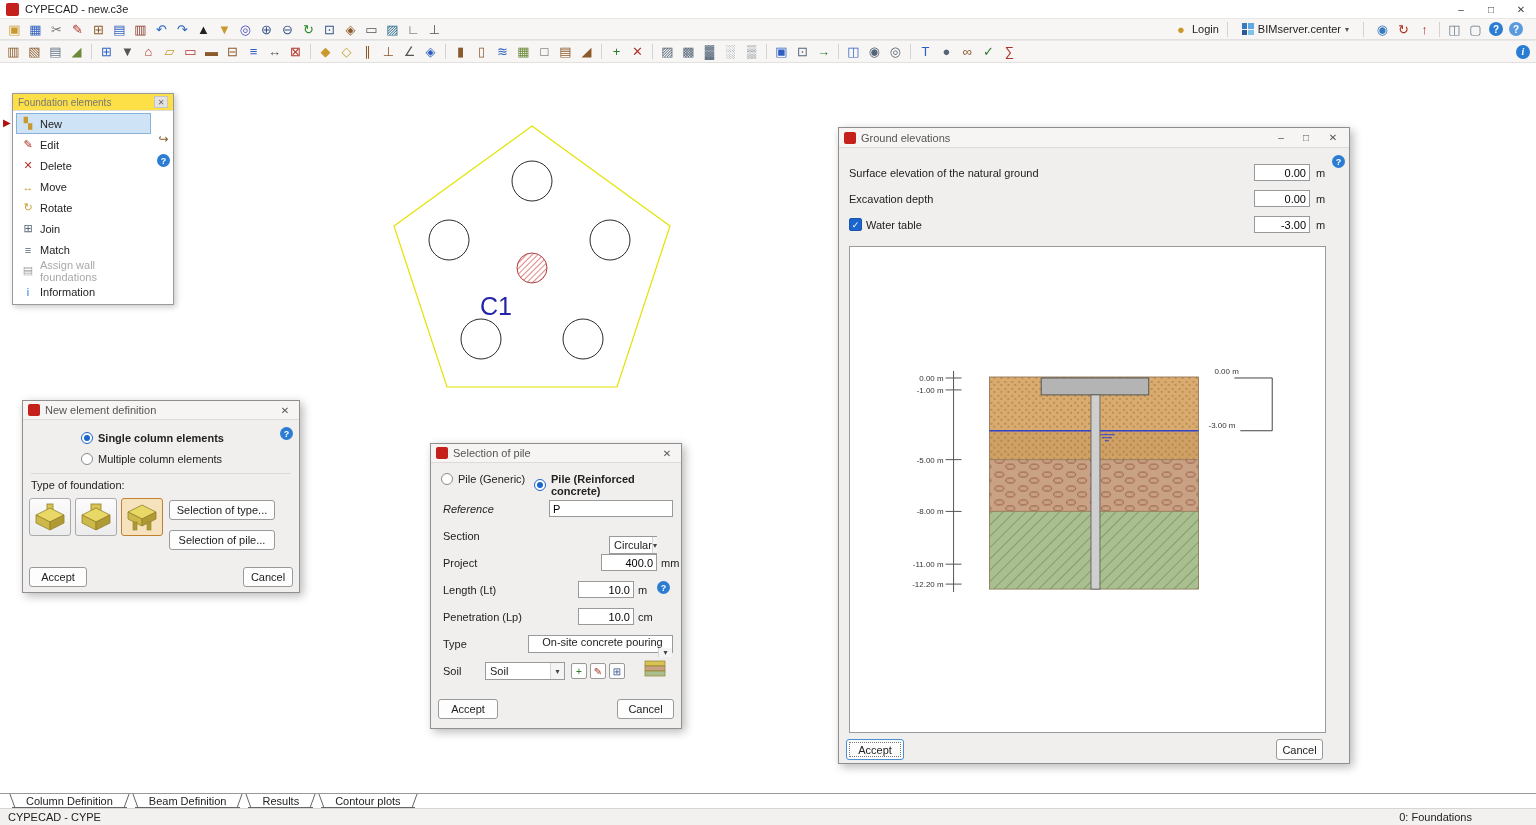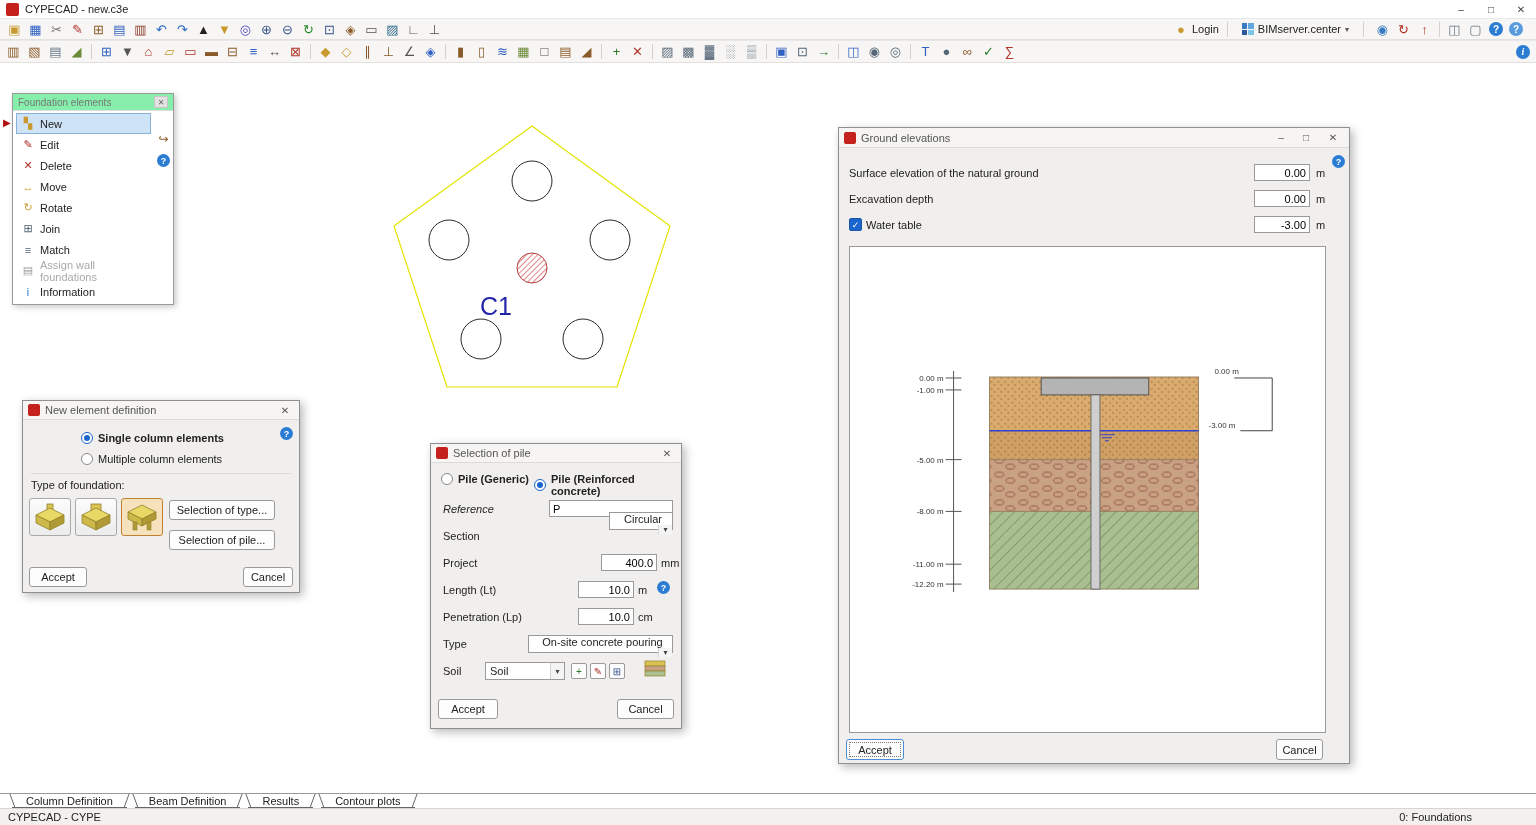--- a/index.html
+++ b/index.html
@@ -57,21 +57,21 @@
   .radio.checked::after{content:"";position:absolute;left:2px;top:2px;width:6px;height:6px;border-radius:50%;background:#1a66cc;}
   .radio-row{display:flex;align-items:center;gap:5px;position:absolute;}
   .bold{font-weight:bold;}
   .help-dot{width:13px;height:13px;border-radius:50%;background:#2b7cd3;color:#fff;font-size:9px;font-weight:bold;display:flex;align-items:center;justify-content:center;position:absolute;}
   .lbl{position:absolute;white-space:nowrap;}
   .unit{position:absolute;white-space:nowrap;}
   .checkbox{position:absolute;width:13px;height:13px;background:#1a66cc;border:1px solid #1a55aa;border-radius:2px;color:#fff;font-size:9px;display:flex;align-items:center;justify-content:center;}
 
   
   .fpanel{position:absolute;left:12px;top:93px;width:162px;background:#fff;border:1px solid #9a9a9a;box-shadow:2px 2px 6px rgba(0,0,0,.22);z-index:5;}
-  .fpanel-title{height:17px;display:flex;align-items:center;padding:0 5px;background:#86efac;border-bottom:1px solid #ddd;color:#777;font-size:10px;}
+  .fpanel-title{height:17px;display:flex;align-items:center;padding:0 5px;background:#fde047;border-bottom:1px solid #ddd;color:#777;font-size:10px;}
   .fpanel-x{margin-left:auto;width:14px;height:12px;background:#e3e2e0;border:1px solid #c5c5c5;color:#666;font-size:8px;display:flex;align-items:center;justify-content:center;}
   .fp-item{height:21px;display:flex;align-items:center;gap:5px;padding:0 4px;margin:0 22px 0 3px;border:1px solid transparent;}
   .fp-item.selected{background:#cfe3f7;border-color:#8ab1d8;}
   .fp-item.disabled{color:#a9a9a9;}
   .fp-ic{width:14px;text-align:center;font-size:11px;flex:0 0 auto;}
   .ic-gold{color:#c9992f;} .ic-red{color:#b0342a;} .ic-blue{color:#2b7cd3;} .ic-gray{color:#a0a0a0;} .ic-slate{color:#556677;}
   .fp-marker{position:absolute;left:-10px;top:23px;color:#b01010;font-size:10px;}
   .fp-side{position:absolute;right:3px;top:21px;display:flex;flex-direction:column;gap:8px;align-items:center;}
   .exit-ic{font-size:12px;color:#8a5a2a;}
   .fp-help{position:static;}
@@ -359,34 +359,34 @@
       <span>Cancel</span>
     </div>
   </div>
 
   <div class="dlg dlg-pile">
     <div class="dlg-title">
       <span class="dlg-ico"></span>
       <span>Selection of pile</span>
       <span class="dlg-x">✕</span>
     </div>
-    <div class="radio-row" style="left:10px;top:29px;font-weight:bold;">
+    <div class="radio-row" style="left:10px;top:29px;">
       <span class="radio"></span>
       <span>Pile (Generic)</span>
     </div>
     <div class="radio-row" style="left:103px;top:29px;">
       <span class="radio checked"></span>
       <span class="bold">Pile (Reinforced concrete)</span>
     </div>
 
     <span class="lbl" style="left:12px;top:59px;font-style:italic;">Reference</span>
     <input class="tin" style="left: 118px; top: 56px; width: 124px;" value="P">
 
     <span class="lbl" style="left:12px;top:86px;">Section</span>
-    <div class="select" style="left:178px;top:68px;width:64px;flex-direction:column;">
+    <div class="select" style="left:178px;top:92px;width:48px;">
       <span>Circular</span>
       <span class="dd">▾</span>
     </div>
 
     <span class="lbl" style="left:12px;top:113px;">Project</span>
     <input class="tin num" style="left: 170px; top: 110px; width: 56px;" value="400.0">
     <span class="unit" style="left:230px;top:113px;">mm</span>
 
     <span class="lbl" style="left:12px;top:140px;">Length (Lt)</span>
     <input class="tin num" style="left: 147px; top: 137px; width: 56px;" value="10.0">

